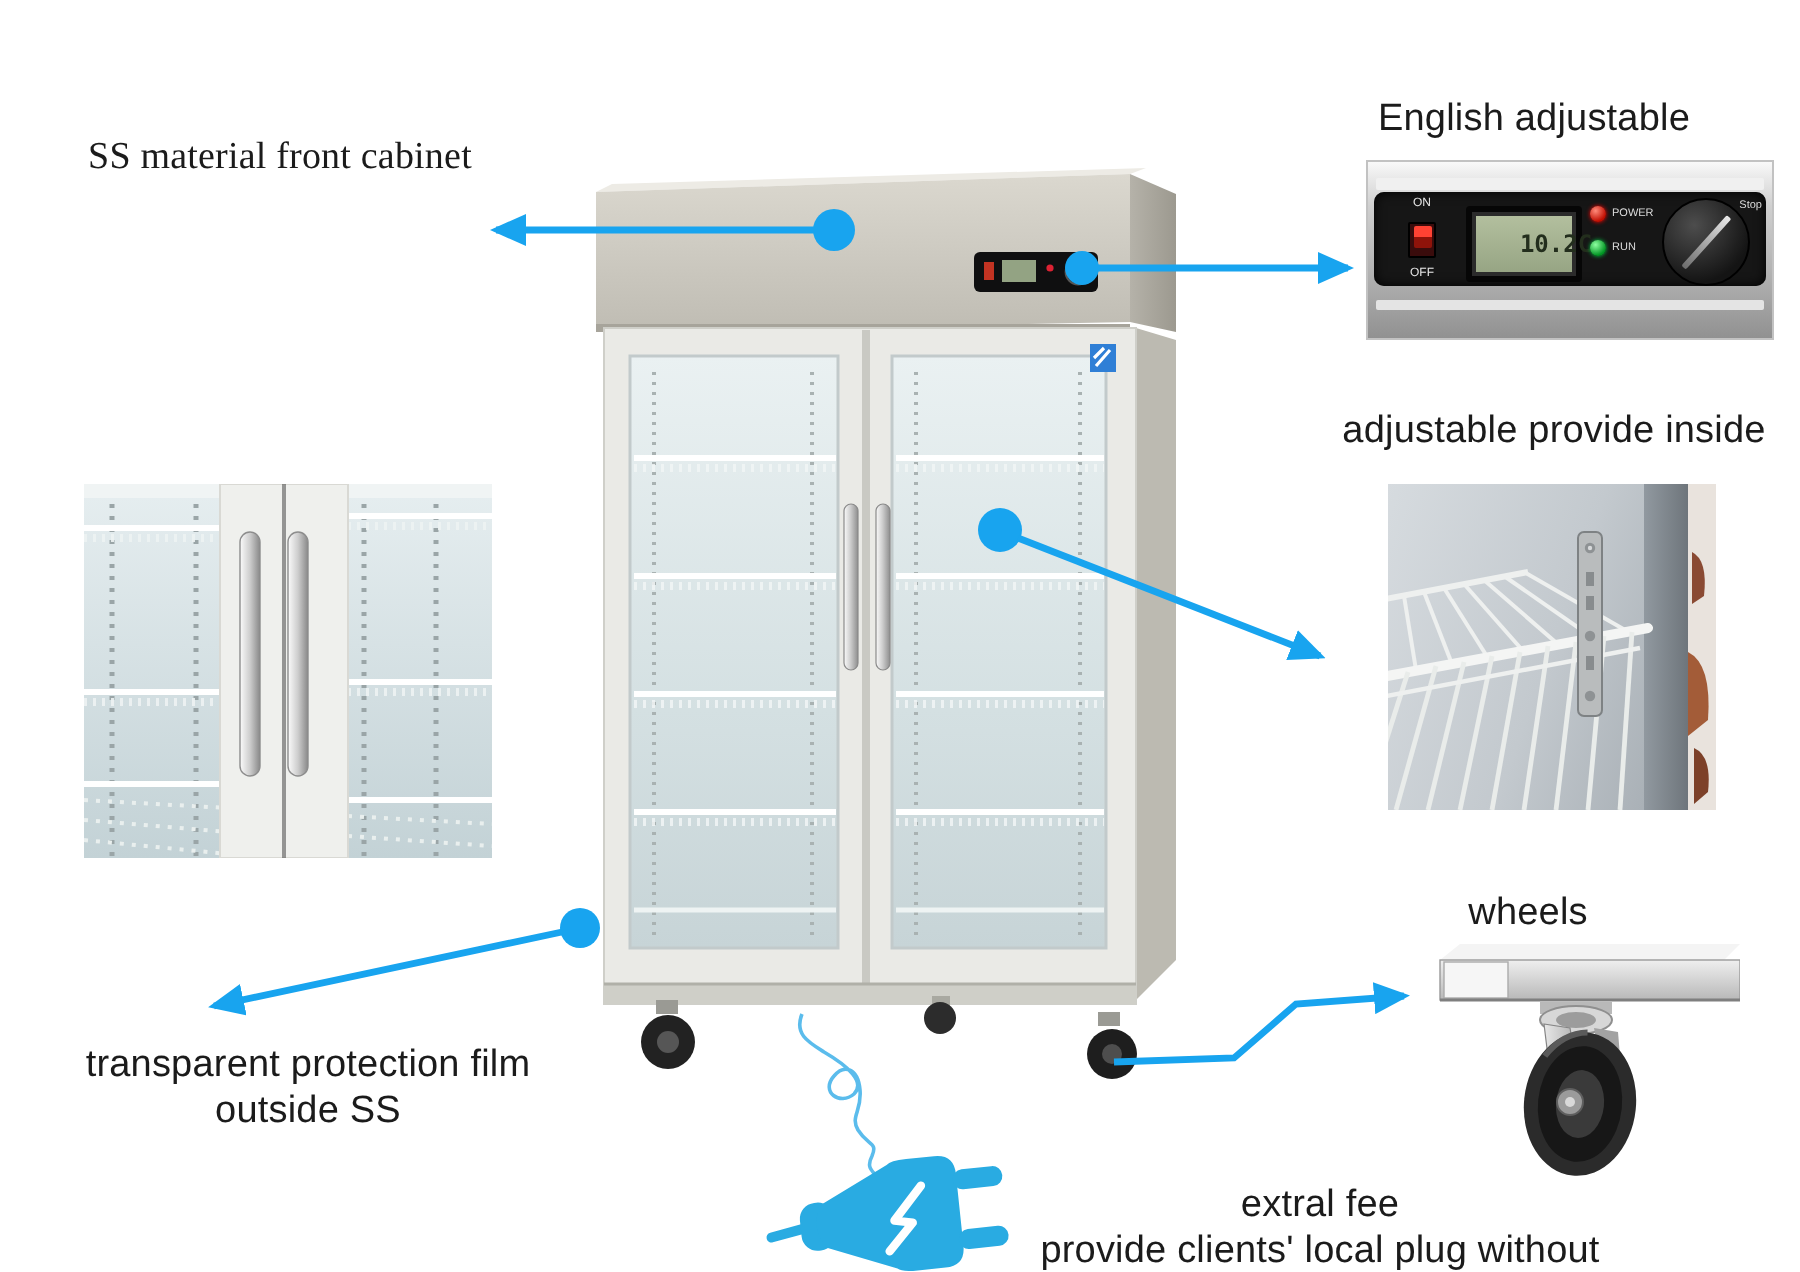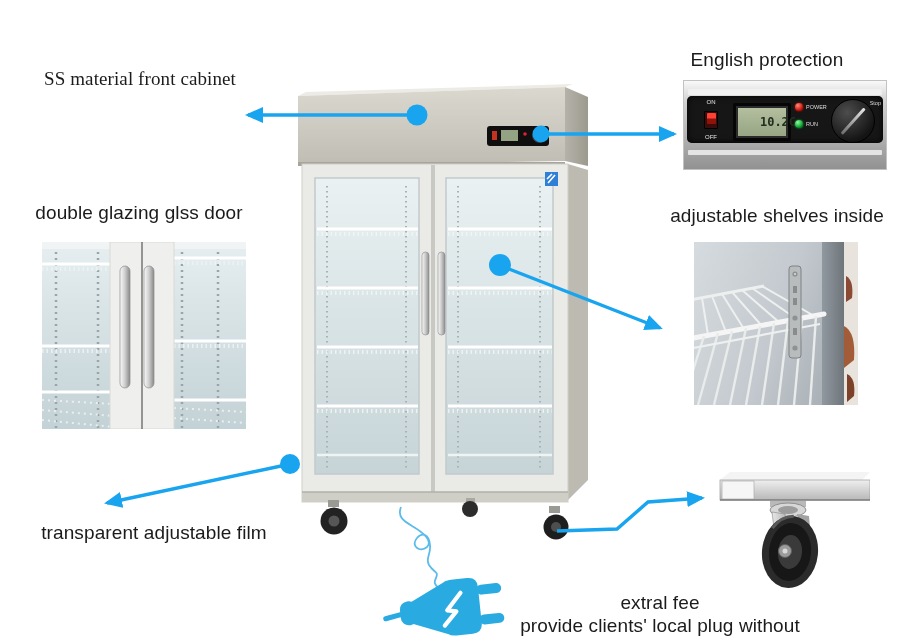--- a/index.html
+++ b/index.html
@@ -197,29 +197,30 @@
       <rect class="plugfill" x="400" y="597" width="17" height="24" rx="8"></rect>
       <path class="plugfill" d="M412,598 Q404,608 412,620 L446,634 Q448,636 456,636 L470,636 Q480,636 480,626 L480,590 Q480,580 470,580 L456,580 Q448,580 446,582 Z"></path>
       <rect class="plugfill" x="478" y="588" width="25" height="10" rx="5"></rect>
       <rect class="plugfill" x="478" y="618" width="25" height="10" rx="5"></rect>
       <path d="M462,594 L447,610 L456,612 L443,625" fill="none" stroke="#ffffff" stroke-width="4.2" stroke-linejoin="round" stroke-linecap="round"></path>
     </g>
   </svg>
 
   <div class="label" style="left:28px; top:67px; width:224px;font-family:Liberation Serif, serif;">SS material front cabinet</div>
 
-  <div class="label" style="left:672px; top:48px; width:190px;">English protection</div>
-
-  <div class="label" style="left:26px; top:201px; width:226px;">double glazing glss door</div>
-
-  <div class="label" style="left:660px; top:204px; width:234px;">adjustable shelves inside</div>
-
+  <div class="label" style="left:672px; top:48px; width:190px;">English adjustable</div>
+
+
+  <div class="label" style="left:660px; top:204px; width:234px;">adjustable provide inside</div>
+
+  <div class="label" style="left:712px; top:445px; width:104px;">wheels</div>
 
   <div class="label" style="left:28px; top:521px; width:252px;">
-    <span>transparent adjustable film</span>
+    <span>transparent protection film</span>
+    <span>outside SS</span>
   </div>
 
   <div class="label" style="left:498px; top:591px; width:324px;">
     <span>extral fee</span>
     <span>provide clients' local plug without</span>
   </div>
 
   <div class="therm">
     <div class="strip-top"></div>
     <div class="strip-bot"></div>

